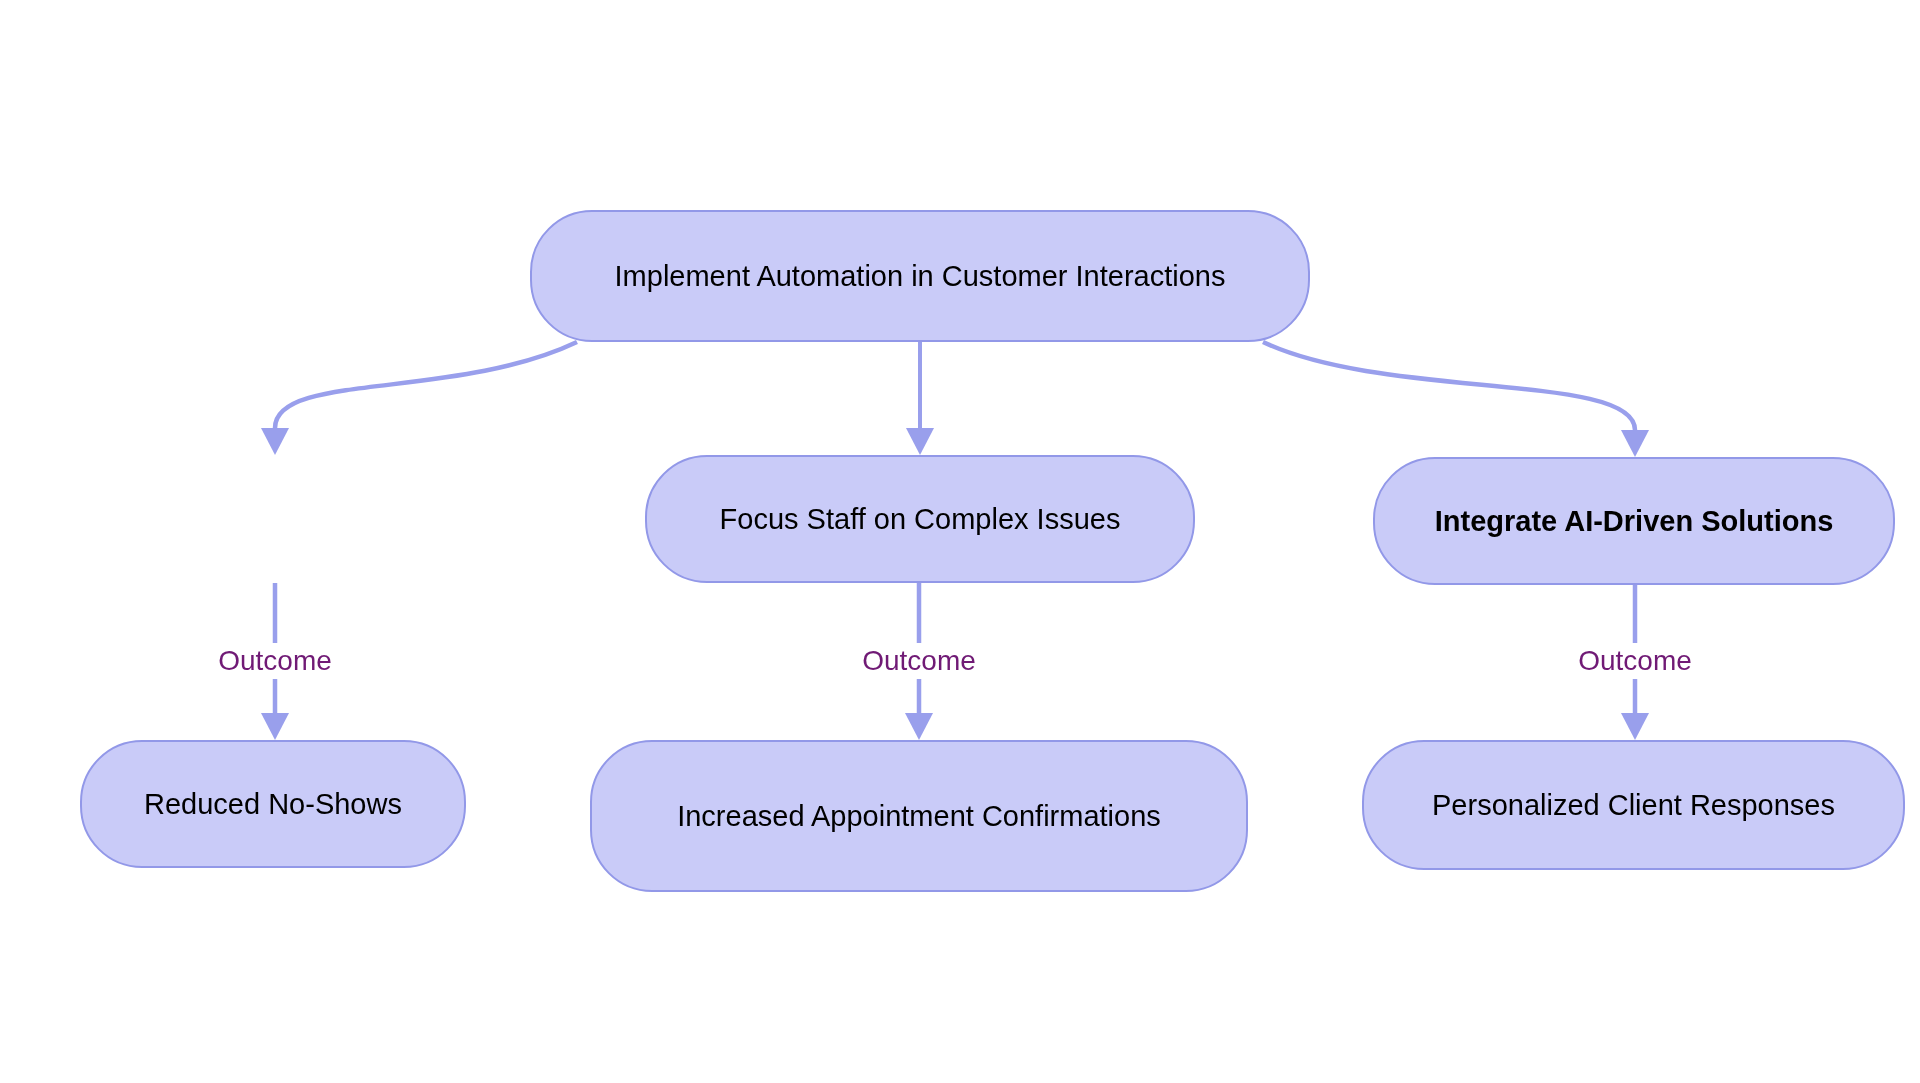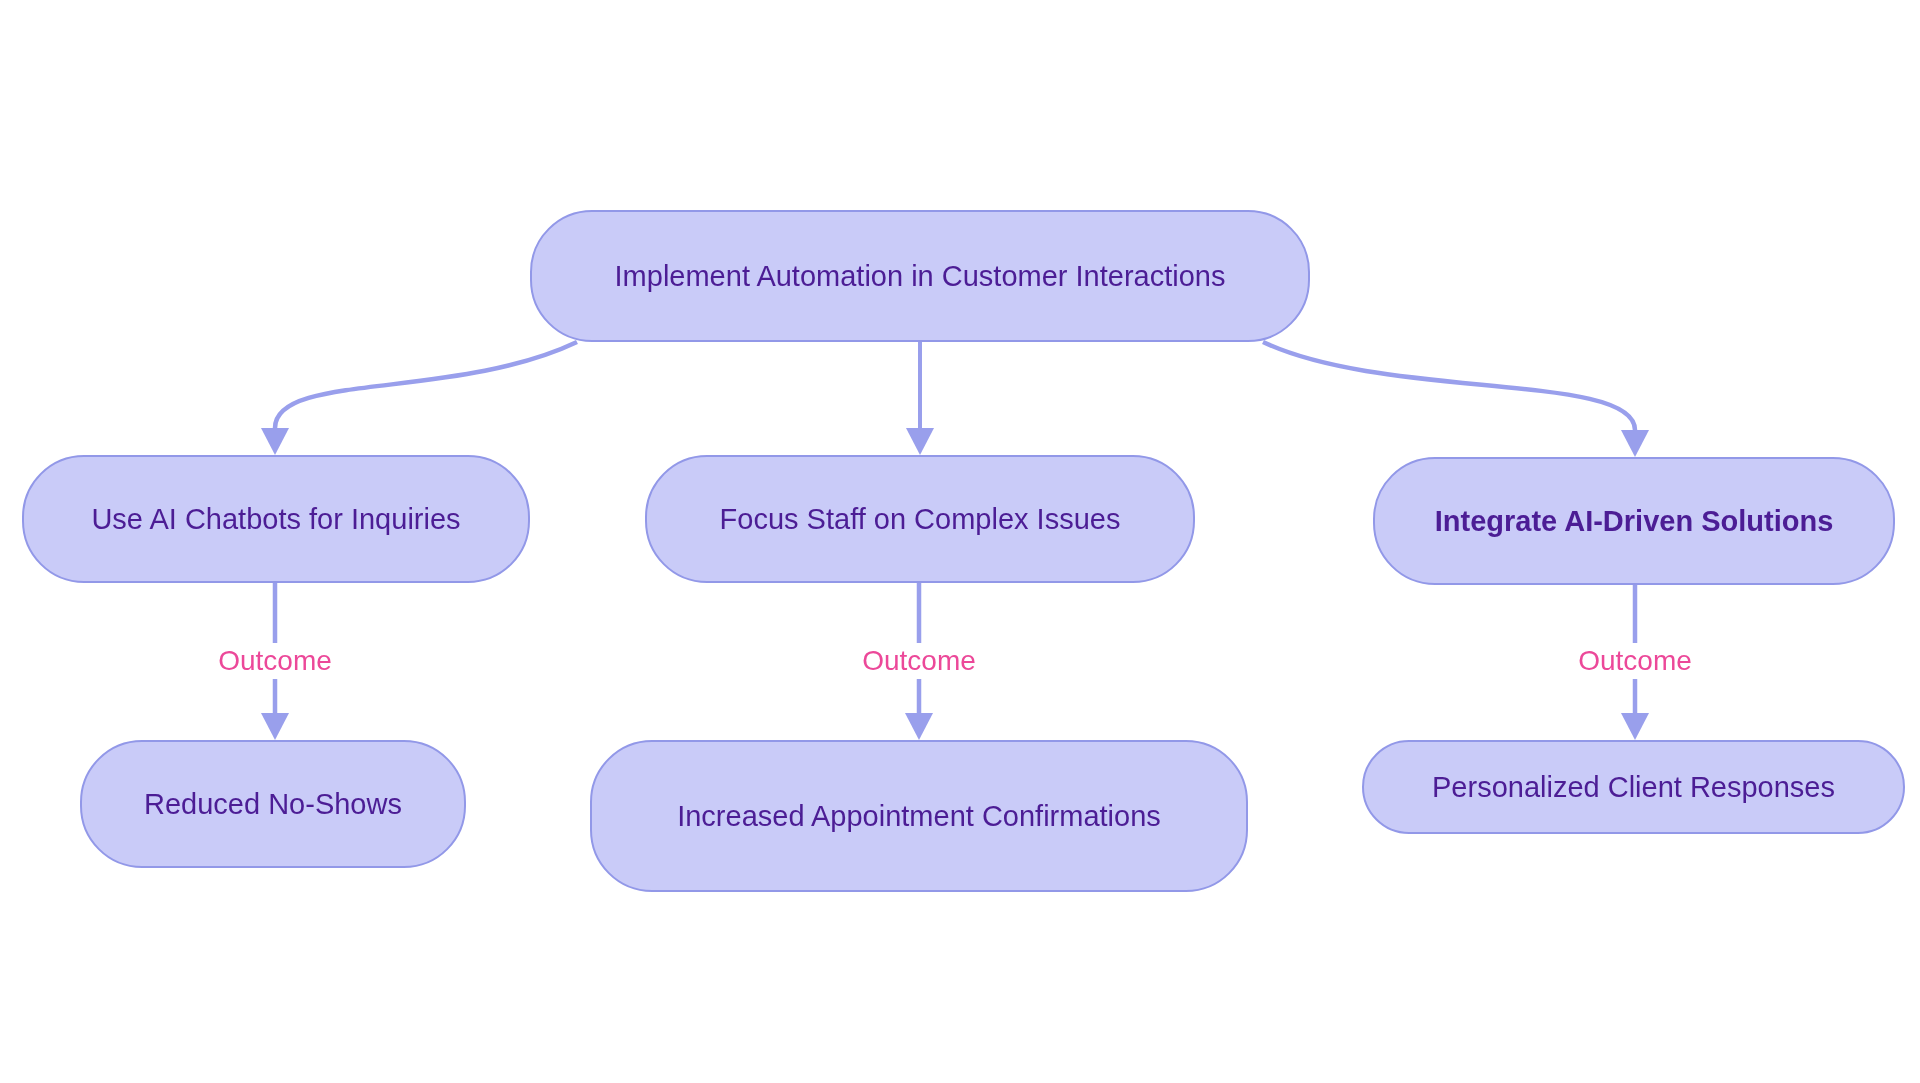--- a/index.html
+++ b/index.html
@@ -11,41 +11,41 @@
     font-family:"Liberation Sans", sans-serif;
   }
   .edges{position:absolute;left:0;top:0;width:1920px;height:1083px;pointer-events:none;}
   .node{
     position:absolute;
     box-sizing:border-box;
     background:#c9cbf8;
     border:2px solid #9298e8;
     border-radius:62px;
     display:flex;align-items:center;justify-content:center;
-    color:#4c1d95;
+    color:#000000;
     font-size:29px;
     text-align:center;
     padding:0 20px;
   }
   .edge-label{
     position:absolute;
     transform:translate(-50%,-50%);
     background:#ffffff;
-    color:#ec4899;
+    color:#701a75;
     font-size:28px;
     padding:2px 10px;
     white-space:nowrap;
   }
   .node-root   {left:530px;  top:210px; width:780px; height:132px;}
   .node-a1     {left:22px;   top:455px; width:508px; height:128px;}
   .node-a2     {left:645px;  top:455px; width:550px; height:128px;}
   .node-a3     {left:1373px; top:457px; width:522px; height:128px;font-weight:bold;}
   .node-o1     {left:80px;   top:740px; width:386px; height:128px;}
   .node-o2     {left:590px;  top:740px; width:658px; height:152px;}
-  .node-o3     {left:1362px; top:740px; width:543px; height:94px;}
+  .node-o3     {left:1362px; top:740px; width:543px; height:130px;}
   .label-1{left:275px;  top:661px;}
   .label-2{left:919px;  top:661px;}
   .label-3{left:1635px; top:661px;}
 </style>
 </head>
 <body>
 
 <div class="canvas">
 
   <svg class="edges" width="1920" height="1083" viewBox="0 0 1920 1083" fill="none" xmlns="http://www.w3.org/2000/svg">
@@ -78,23 +78,20 @@
     <g>
       <path d="M 1635 585 L 1635 713" stroke="#999fec" stroke-width="4.5"></path>
       <polygon points="1621,713 1649,713 1635,740" fill="#999fec"></polygon>
     </g>
   </svg>
 
   <div class="node node-root">
     <span>Implement Automation in Customer Interactions</span>
   </div>
 
-  <div class="node node-a1">
-    <span>Use AI Chatbots for Inquiries</span>
-  </div>
   <div class="node node-a2">
     <span>Focus Staff on Complex Issues</span>
   </div>
   <div class="node node-a3">
     <span>Integrate AI-Driven Solutions</span>
   </div>
 
   <div class="edge-label label-1">Outcome</div>
   <div class="edge-label label-2">Outcome</div>
   <div class="edge-label label-3">Outcome</div>

